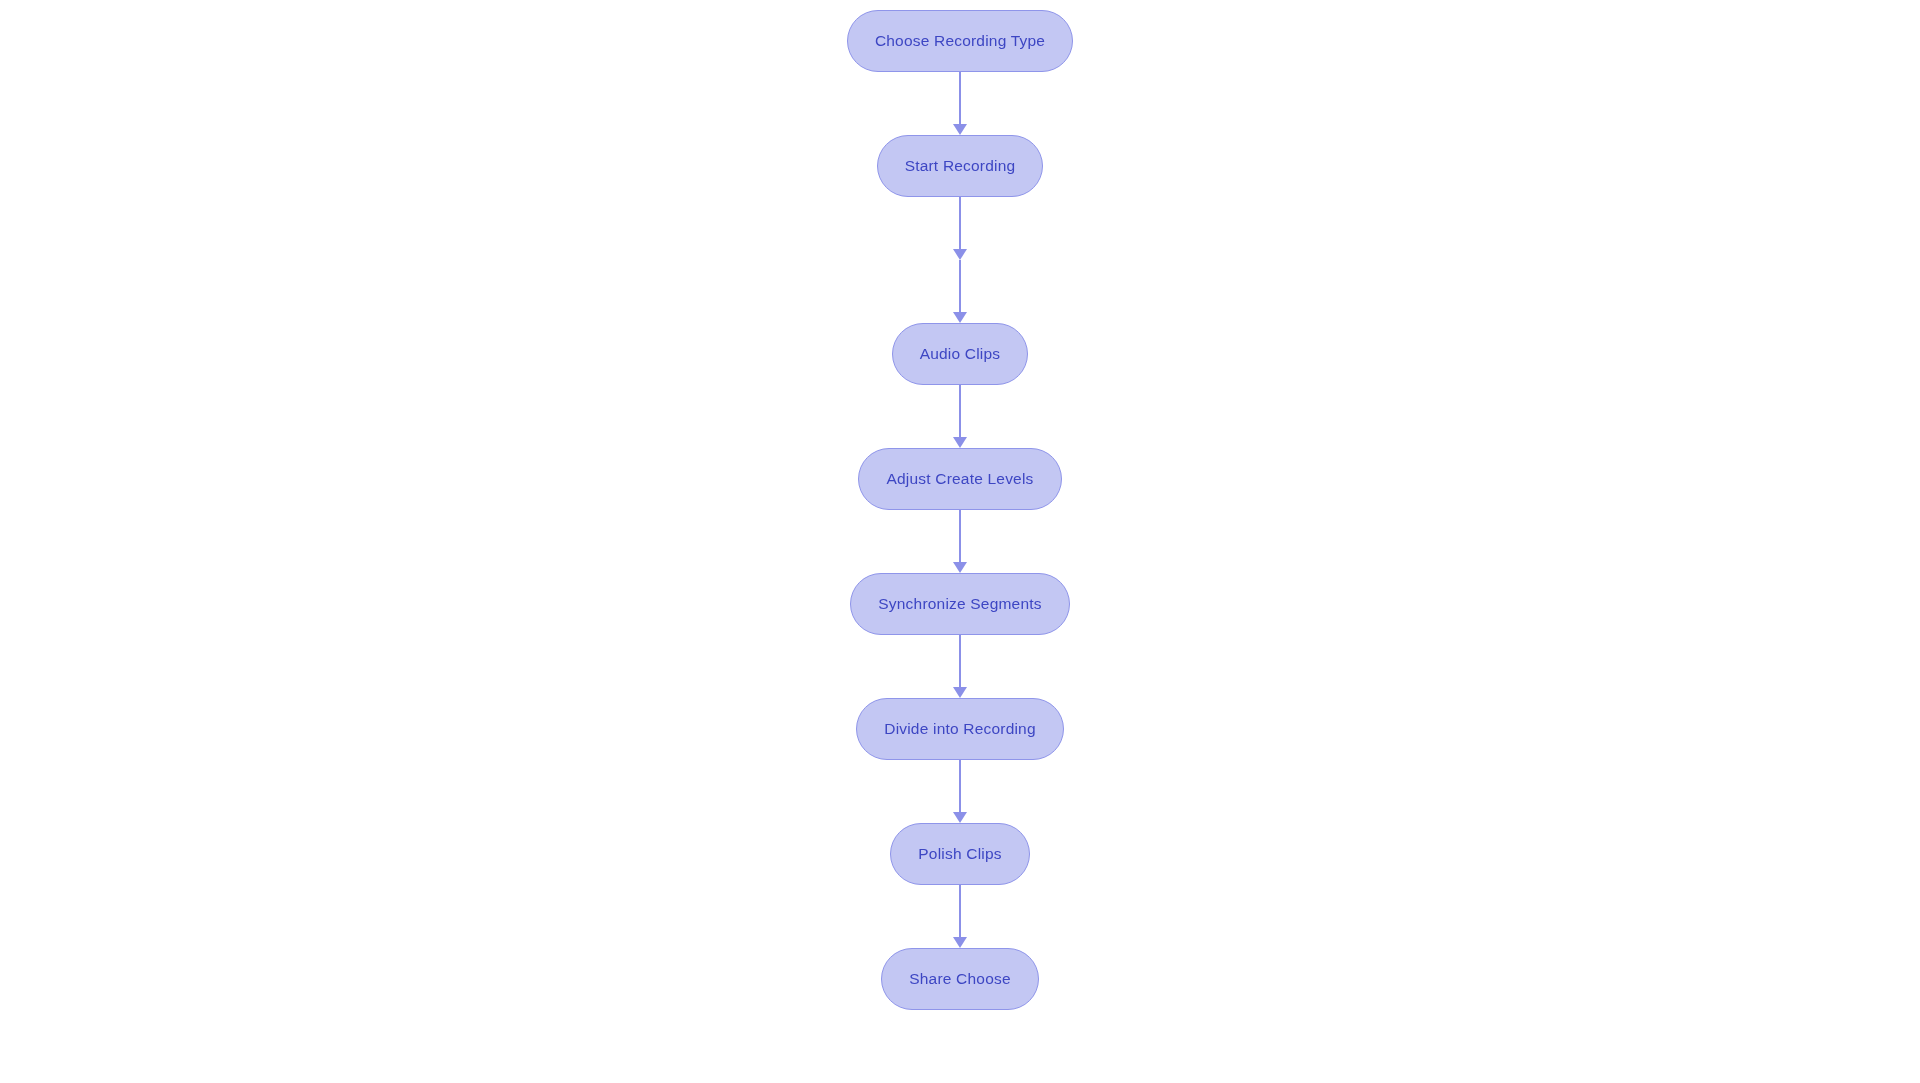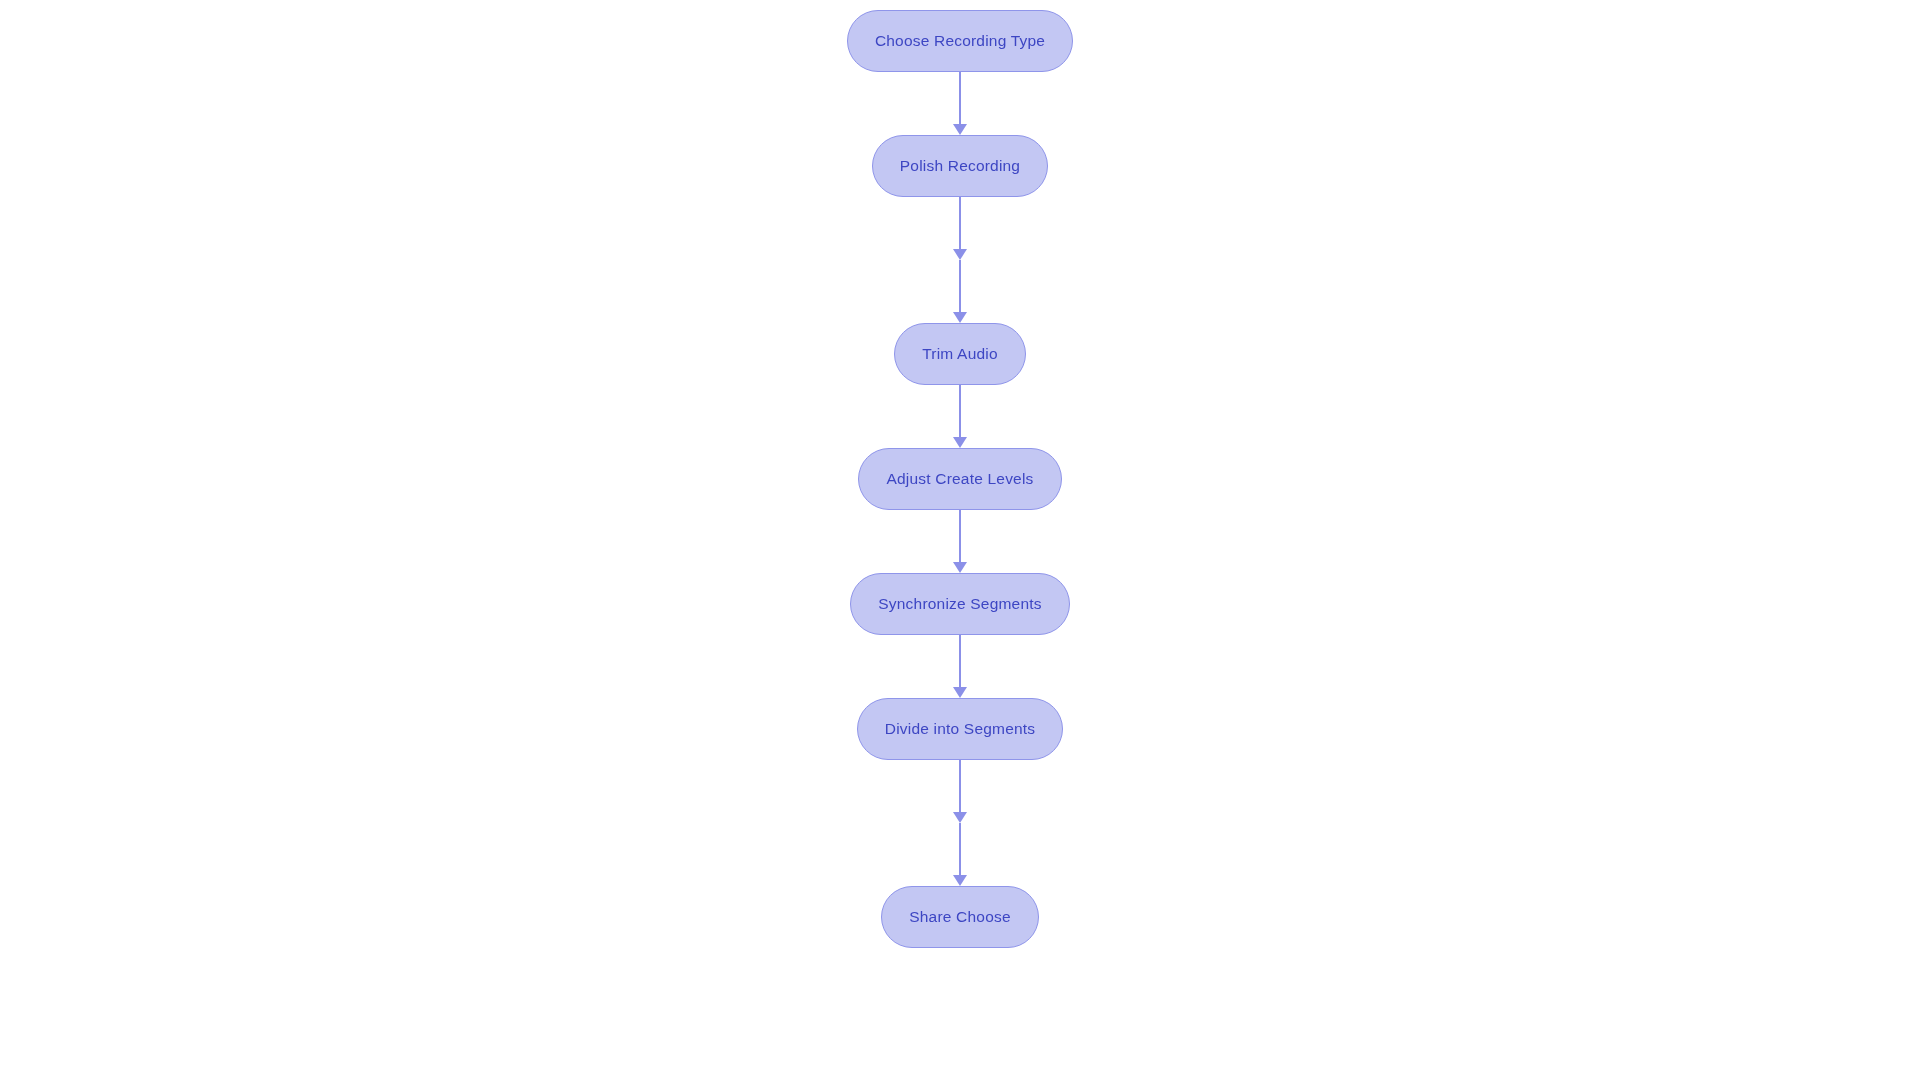--- a/index.html
+++ b/index.html
@@ -72,61 +72,62 @@
 <div class="canvas">
   <div class="flow">
 
     <div class="node">Choose Recording Type</div>
 
     <div class="connector">
       <div class="line"></div>
       <div class="head"></div>
     </div>
 
-    <div class="node">Polish Recording</div>
+    <div class="node">Start Recording</div>
 
     <div class="connector">
       <div class="line"></div>
       <div class="head"></div>
     </div>
 
 
     <div class="connector">
       <div class="line"></div>
       <div class="head"></div>
     </div>
 
-    <div class="node">Trim Audio</div>
+    <div class="node">Audio Clips</div>
 
     <div class="connector">
       <div class="line"></div>
       <div class="head"></div>
     </div>
 
     <div class="node">Adjust Create Levels</div>
 
     <div class="connector">
       <div class="line"></div>
       <div class="head"></div>
     </div>
 
     <div class="node">Synchronize Segments</div>
 
     <div class="connector">
       <div class="line"></div>
       <div class="head"></div>
     </div>
 
-    <div class="node">Divide into Segments</div>
+    <div class="node">Divide into Recording</div>
 
     <div class="connector">
       <div class="line"></div>
       <div class="head"></div>
     </div>
 
+    <div class="node">Polish Clips</div>
 
     <div class="connector">
       <div class="line"></div>
       <div class="head"></div>
     </div>
 
     <div class="node">Share Choose</div>
 
   </div>
 </div>

